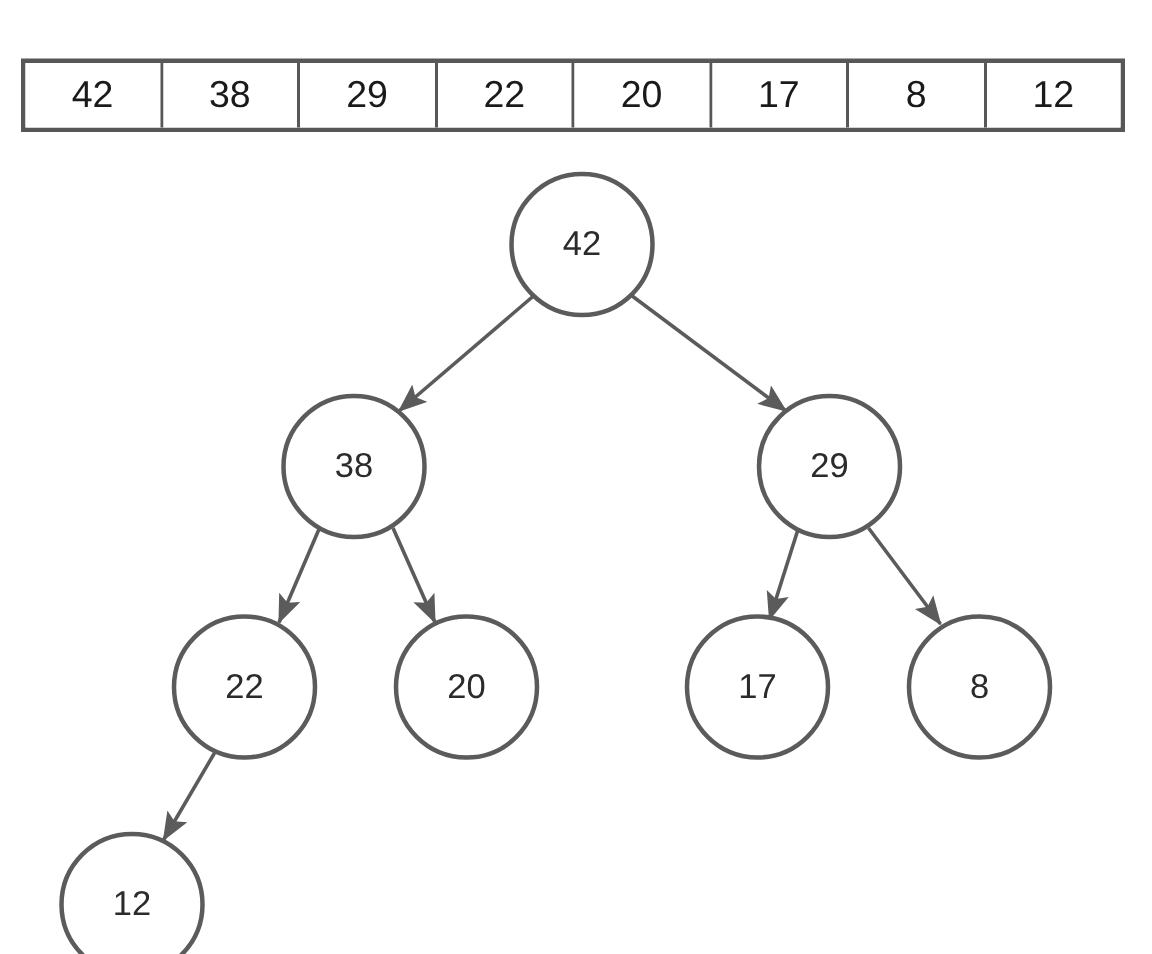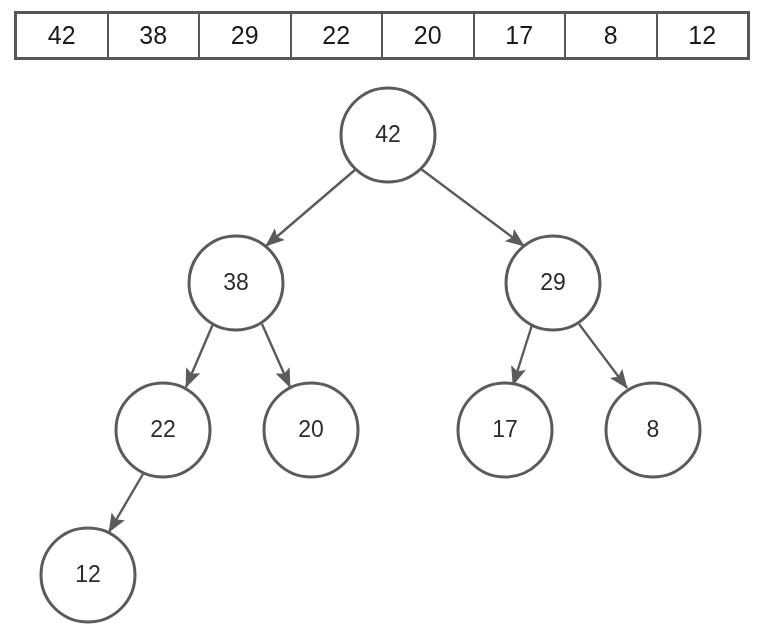--- a/index.html
+++ b/index.html
@@ -11,20 +11,21 @@
     width: 768px;
     height: 636px;
     overflow: hidden;
     font-family: "Liberation Sans", sans-serif;
   }
   #stage {
     position: relative;
     width: 768px;
     height: 538px;
     background: #ffffff;
+    margin-top: 28px;
   }
 
   
   #array-strip {
     position: absolute;
     left: 14px;
     top: 11px;
     width: 736px;
     height: 49px;
     box-sizing: border-box;

